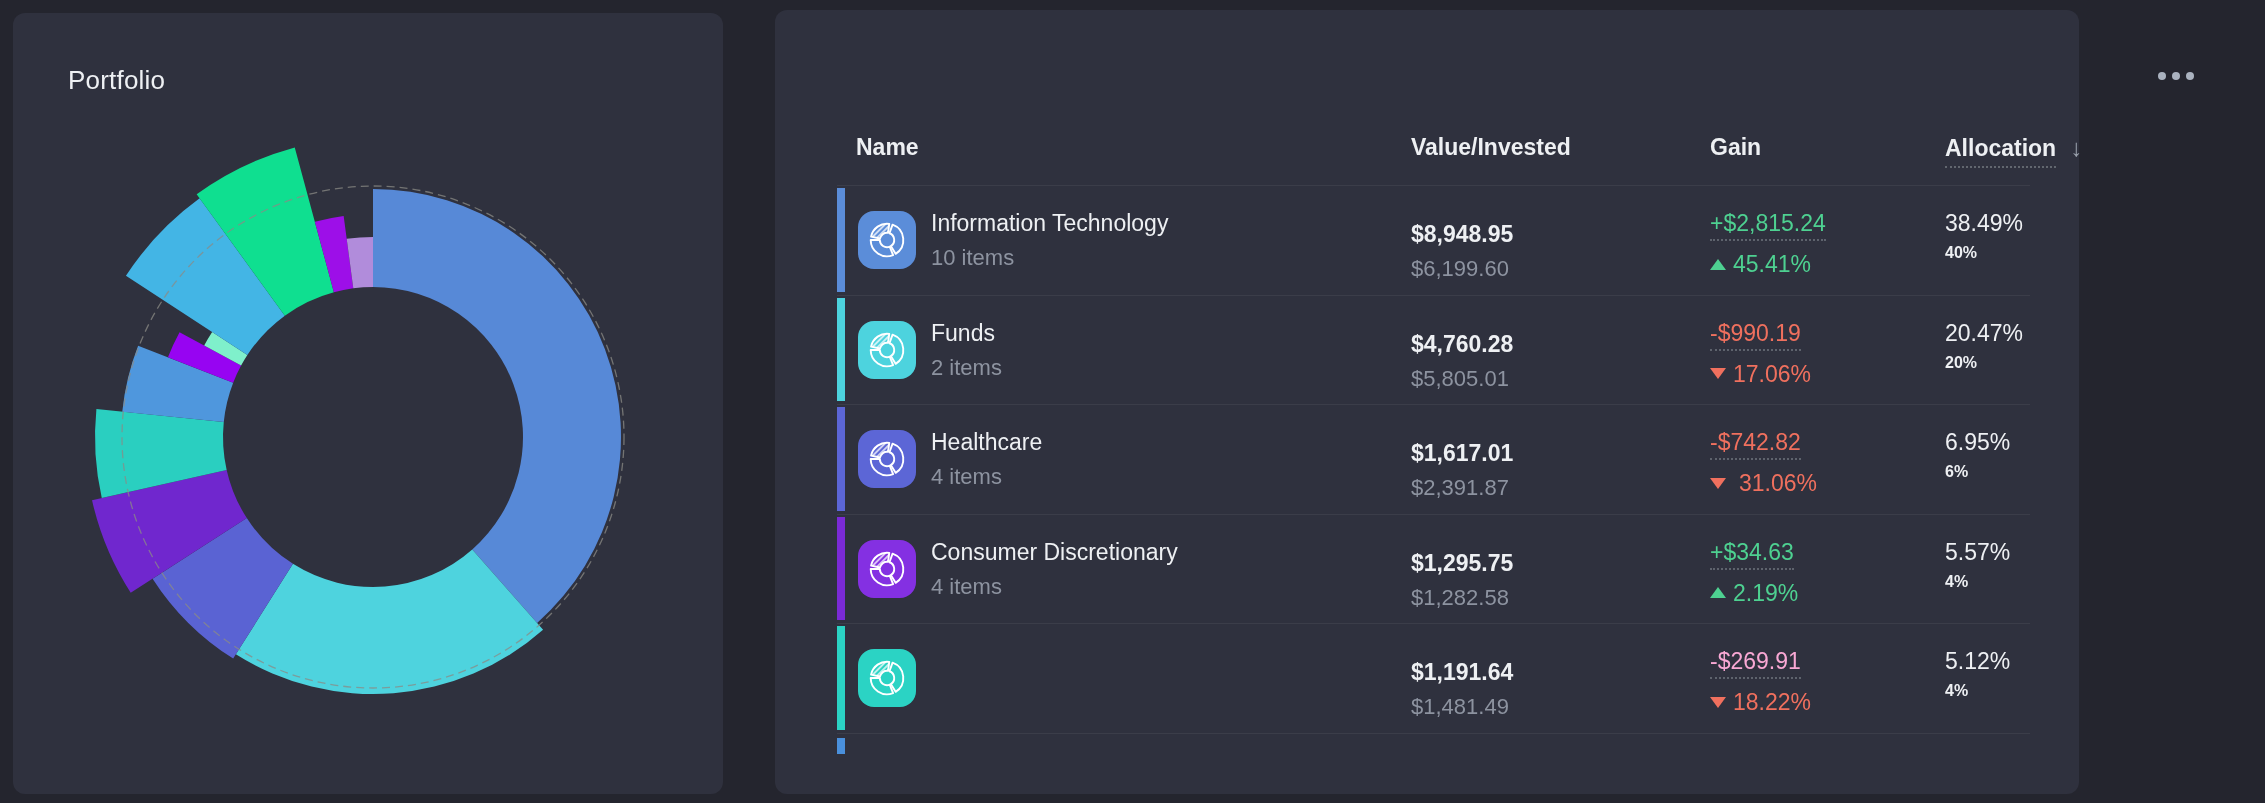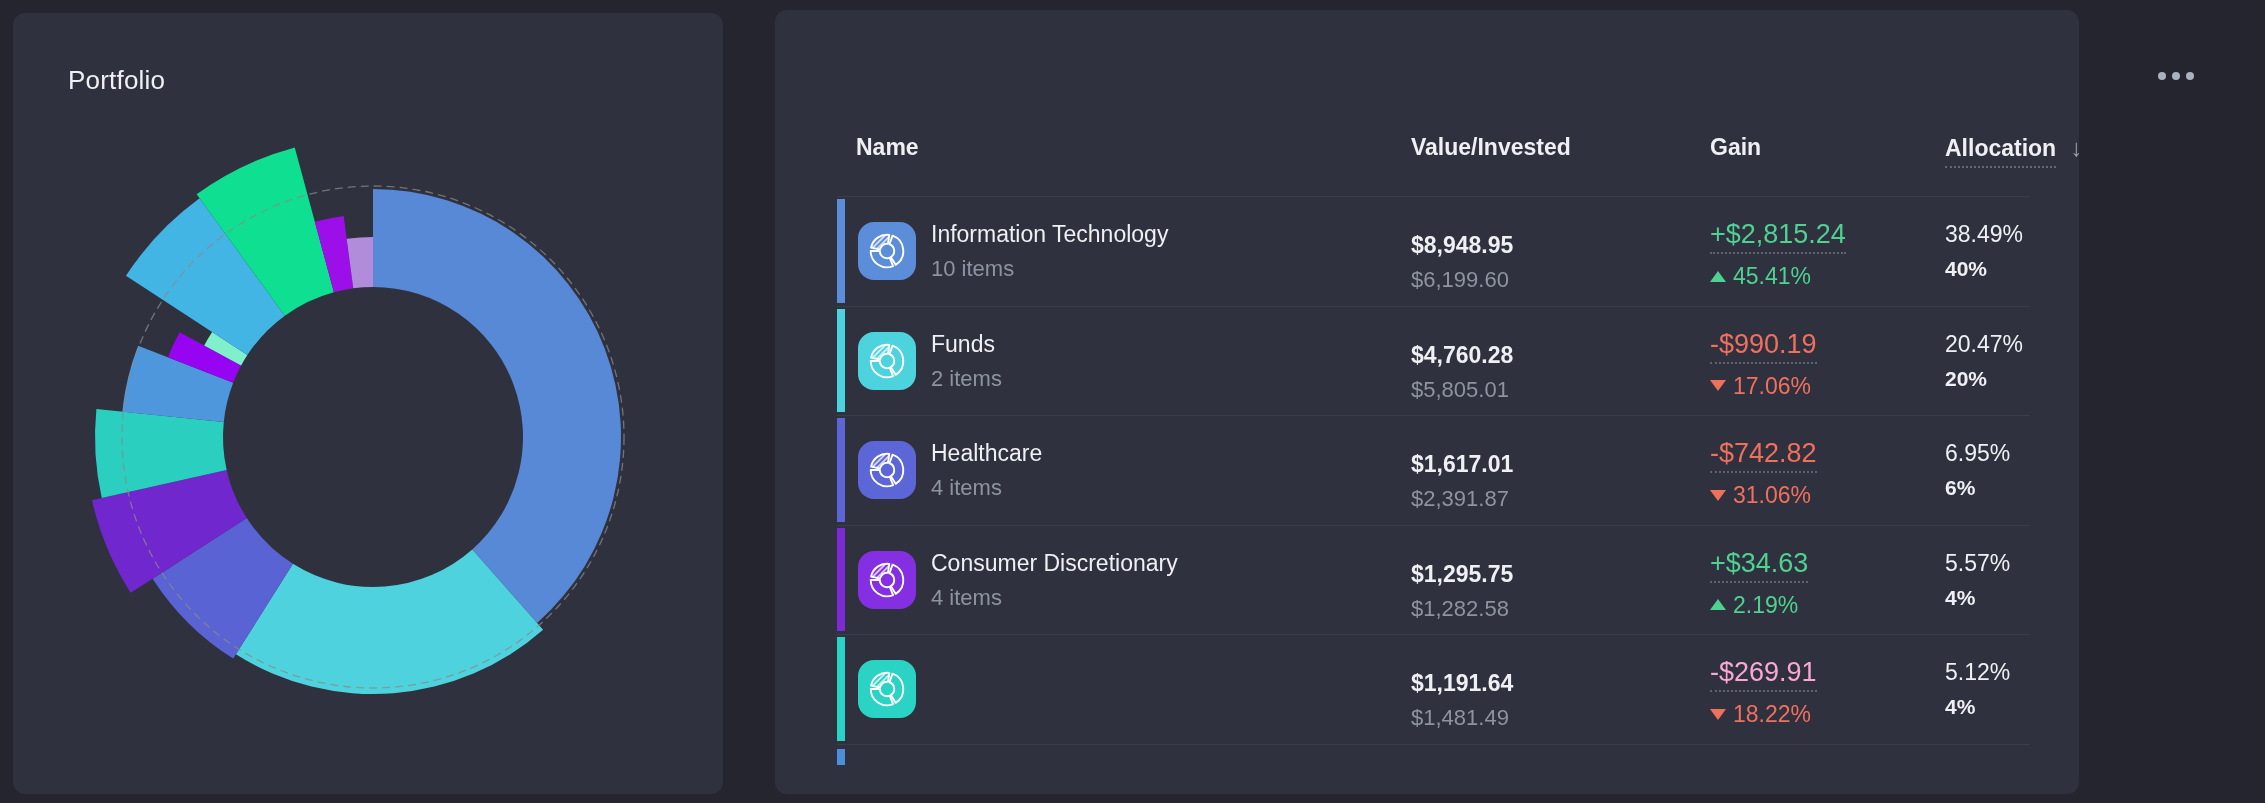--- a/index.html
+++ b/index.html
@@ -26,21 +26,21 @@
   
   .thead{position:absolute;left:0;top:0;width:100%;height:171px;}
   .th{position:absolute;top:124px;font-size:23px;font-weight:700;color:#eef0f3;white-space:nowrap;}
   .th-name{left:81px;}
   .th-value{left:636px;}
   .th-gain{left:935px;}
   .th-alloc{left:1170px;}
   .th-alloc-label{border-bottom:2px dotted #62676f;padding-bottom:5px;}
   .sort-arrow{color:#9aa1ac;font-weight:400;font-size:24px;margin-left:8px;}
 
-  .tbody{position:absolute;left:0;top:186px;width:100%;}
+  .tbody{position:absolute;left:0;top:175px;width:100%;}
   .row{position:relative;height:108.5px;margin:0 49px 0 62px;border-top:1px solid #3b3d49;}
   .row-end{position:relative;height:20px;margin:0 49px 0 62px;border-top:1px solid #3b3d49;}
   .accent{position:absolute;left:0;top:2px;bottom:3px;width:8px;background:#5b8dd9;}
   .accent-next{height:16px;top:4px;bottom:auto;}
 
   .icon{
     position:absolute;left:21px;top:25px;width:58px;height:58px;border-radius:16px;
     display:flex;align-items:center;justify-content:center;
   }
   .icon svg{width:46px;height:46px;display:block;}
@@ -48,27 +48,27 @@
   .cell{position:absolute;top:22px;white-space:nowrap;}
   .name-cell{left:94px;}
   .value-cell{left:574px;}
   .gain-cell{left:873px;}
   .alloc-cell{left:1108px;}
 
   .nm{font-size:23px;color:#eef0f3;line-height:30px;}
   .sub{font-size:22px;color:#8d93a0;line-height:30px;margin-top:5px;}
   .val{font-size:23px;font-weight:700;color:#eef0f3;line-height:30px;margin-top:11px;}
   .gain-amt{line-height:30px;}
-  .gain-amt .dotted{border-bottom:2px dotted #5e636d;padding-bottom:3px;font-size:27px;cursor:pointer;}
+  .gain-amt .dotted{border-bottom:2px dotted #5e636d;padding-bottom:3px;font-size:23px;cursor:pointer;}
   .gain-pct{margin-top:9px;font-size:23px;line-height:28px;display:flex;align-items:center;}
   .tri{display:inline-block;width:0;height:0;margin-right:7px;}
   .tri-up{border-left:8px solid transparent;border-right:8px solid transparent;border-bottom:11px solid;}
   .tri-down{border-left:8px solid transparent;border-right:8px solid transparent;border-top:11px solid;}
   .cur{font-size:23px;color:#eef0f3;line-height:30px;}
-  .tgt{font-size:21px;font-weight:700;color:#eef0f3;line-height:30px;margin-top:5px;}
+  .tgt{font-size:16px;font-weight:700;color:#eef0f3;line-height:30px;}
 </style>
 </head>
 <body>
 
 <div class="pageframe">
 
   <section class="panel panel-left">
     <h2 class="card-title">Portfolio</h2>
     <svg id="rose-chart" width="722" height="781" viewBox="0 0 722 781">
         <path d="M360.00 176.00 A248.00 248.00 0 0 1 524.12 609.92 L459.27 536.45 A150.00 150.00 0 0 0 360.00 274.00 Z" fill="#5789d7"></path>
@@ -194,21 +194,21 @@
         <div class="cell name-cell">
           <div class="nm">Healthcare</div>
           <div class="sub">4 items</div>
         </div>
         <div class="cell value-cell">
           <div class="val">$1,617.01</div>
           <div class="sub">$2,391.87</div>
         </div>
         <div class="cell gain-cell">
           <div class="gain-amt" style="color: rgb(240, 112, 94);"><span class="dotted">-$742.82</span></div>
-          <div class="gain-pct" style="color: rgb(240, 112, 94);">
+          <div class="gain-pct" style="color: rgb(240, 112, 94); gap: 6px;">
               <i class="tri tri-down"></i>
               <span>31.06%</span>
             </div>
         </div>
         <div class="cell alloc-cell">
           <div class="cur">6.95%</div>
           <div class="tgt">6%</div>
         </div>
       </div>
 

